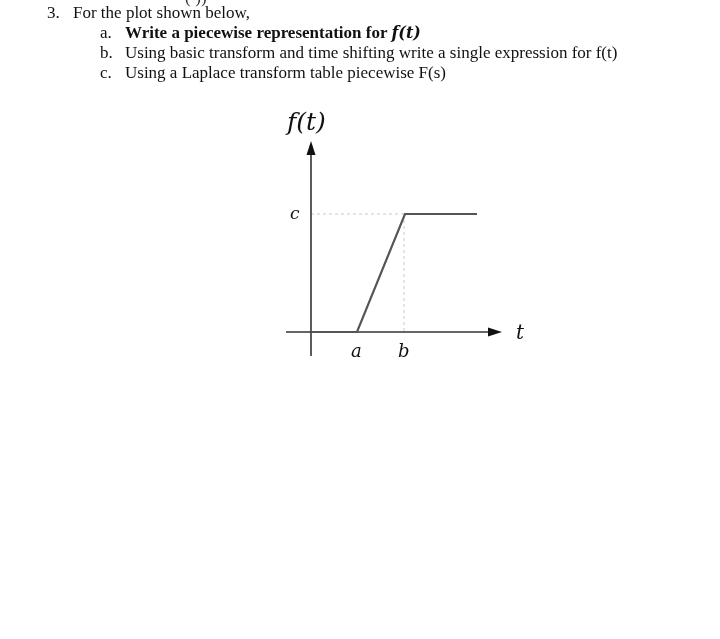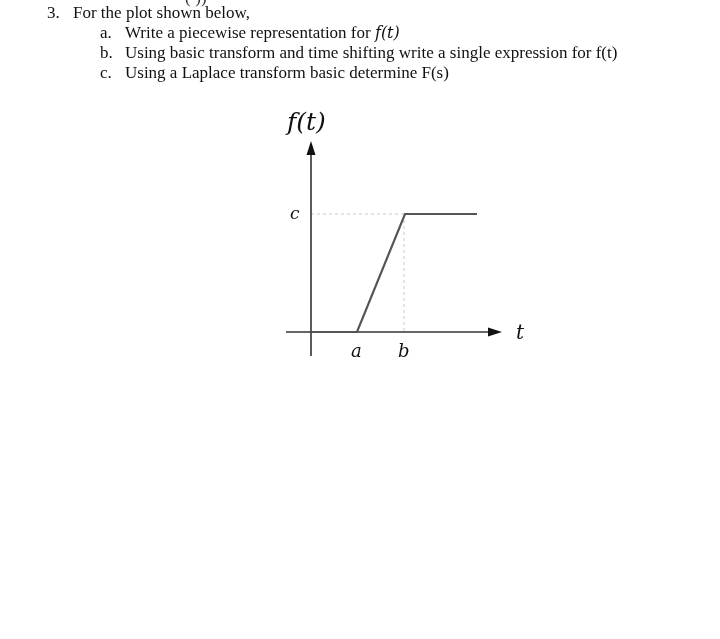--- a/index.html
+++ b/index.html
@@ -19,31 +19,31 @@
 
 <div class="frag">—  — — (  ))</div>
 
 <div class="line" style="left:47px; top:3px;">
   <span class="num" style="left:0;">3.</span>
   <span class="txt" style="left:26px;">For the plot shown below,</span>
 </div>
 
 <div class="line" style="left:100px; top:23px;">
   <span class="num" style="left:0;">a.</span>
-  <span class="txt" style="left:25px;"><span>Write a piecewise representation for </span><i class="m">f(t)</i></span>
+  <span class="txt" style="left:25px;font-weight:bold;"><span>Write a piecewise representation for </span><i class="m">f(t)</i></span>
 </div>
 
 <div class="line" style="left:100px; top:43px;">
   <span class="num" style="left:0;">b.</span>
   <span class="txt" style="left:25px;">Using basic transform and time shifting write a single expression for f(t)</span>
 </div>
 
 <div class="line" style="left:100px; top:63px;">
   <span class="num" style="left:0;">c.</span>
-  <span class="txt" style="left:25px;">Using a Laplace transform basic determine F(s)</span>
+  <span class="txt" style="left:25px;">Using a Laplace transform table piecewise F(s)</span>
 </div>
 
 <svg id="plot" width="720" height="639" viewBox="0 0 720 639">
 
   <text class="plbl" x="287" y="130" font-size="25">f(t)</text>
 
   <line x1="311" y1="214" x2="404" y2="214" stroke="#c8c8c8" stroke-width="1" stroke-dasharray="3,3"></line>
   <line x1="404" y1="214" x2="404" y2="332" stroke="#c8c8c8" stroke-width="1" stroke-dasharray="3,3"></line>
 
   <line x1="311" y1="152" x2="311" y2="356" stroke="#333" stroke-width="1.6"></line>

